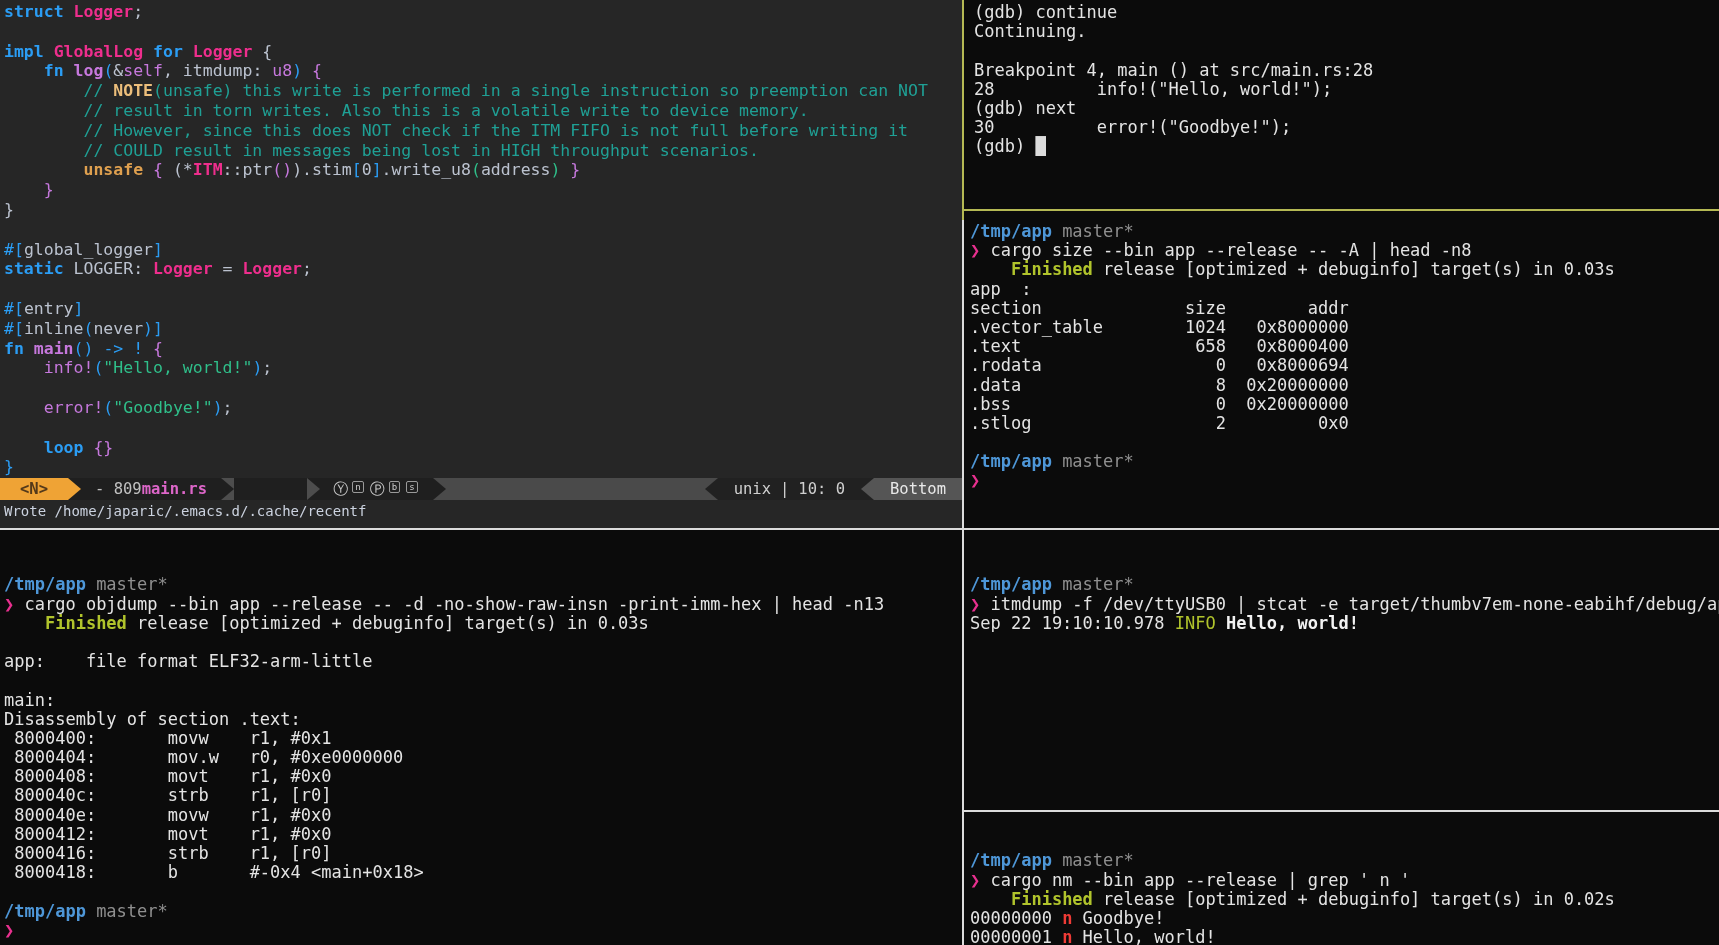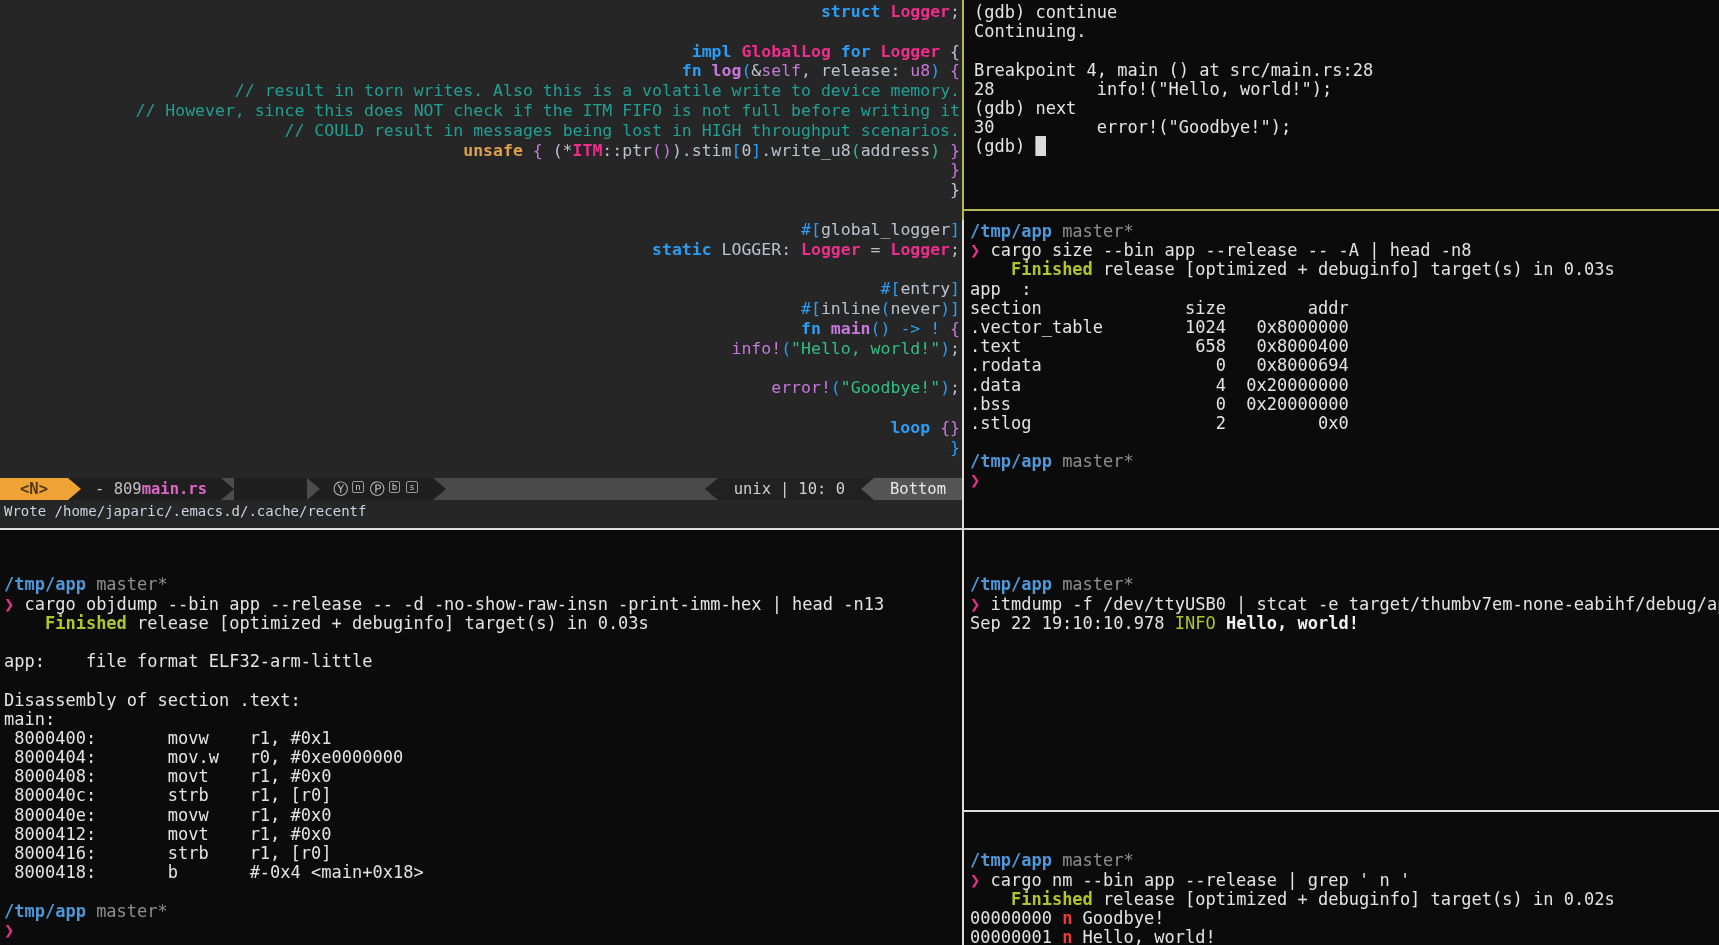--- a/index.html
+++ b/index.html
@@ -11,21 +11,21 @@
     --term-fg:#e4e4e4; --prompt-blue:#4e97d8; --prompt-gray:#8f8f8f;
     --prompt-magenta:#e9308f; --finished-green:#b1c42c; --nm-red:#ef3b36;
     --ml-orange:#efa335; --ml-dark:#1f1f1f; --ml-gray:#4d4d4d;
     --ml-fill:#4a4a4a; --ml-buffer-pink:#dd66c9;
   }
   html,body{margin:0;padding:0;background:#000;}
   .screen{position:relative;width:1719px;height:945px;background:var(--terminal-bg);
     overflow:hidden;font-family:"DejaVu Sans Mono",monospace;}
   
   .emacs-bg{position:absolute;left:0;top:0;width:962px;height:528px;background:var(--emacs-bg);}
-  .emacs-code{position:absolute;left:4px;top:2px;width:956px;font-size:16.5px;overflow:hidden;text-align:right;}
+  .emacs-code{position:absolute;left:4px;top:2px;width:956px;font-size:16.5px;overflow:hidden;}
   .erow{height:19.8px;white-space:pre;}
   .trow{height:19.2px;white-space:pre;}
   
   .kw{color:var(--kw-blue);font-weight:bold;}
   .type{color:var(--type-pink);font-weight:bold;}
   .fnm{color:var(--func-violet);font-weight:bold;}
   .mac{color:var(--func-violet);}
   .viol{color:var(--func-violet);}
   .com{color:var(--comment-teal);}
   .note{color:var(--note-tan);font-weight:bold;}
@@ -86,21 +86,22 @@
 </head>
 <body>
 
 <div class="screen">
 
   <div class="emacs-bg">
     <div class="emacs-code">
         <div class="erow"><span class="kw">struct</span><span class="fg"> </span><span class="type">Logger</span><span class="fg">;</span></div>
         <div class="erow"> </div>
         <div class="erow"><span class="kw">impl</span><span class="fg"> </span><span class="type">GlobalLog</span><span class="fg"> </span><span class="kw">for</span><span class="fg"> </span><span class="type">Logger</span><span class="fg"> {</span></div>
-        <div class="erow"><span class="fg">    </span><span class="kw">fn</span><span class="fg"> </span><span class="fnm">log</span><span class="blue">(</span><span class="fg">&amp;</span><span class="viol">self</span><span class="fg">, release: </span><span class="viol">u8</span><span class="blue">)</span><span class="fg"> </span><span class="viol">{</span></div>
+        <div class="erow"><span class="fg">    </span><span class="kw">fn</span><span class="fg"> </span><span class="fnm">log</span><span class="blue">(</span><span class="fg">&amp;</span><span class="viol">self</span><span class="fg">, itmdump: </span><span class="viol">u8</span><span class="blue">)</span><span class="fg"> </span><span class="viol">{</span></div>
+        <div class="erow"><span class="fg">        </span><span class="com">// </span><span class="note">NOTE</span><span class="com">(unsafe) this write is performed in a single instruction so preemption can NOT</span></div>
         <div class="erow"><span class="fg">        </span><span class="com">// result in torn writes. Also this is a volatile write to device memory.</span></div>
         <div class="erow"><span class="fg">        </span><span class="com">// However, since this does NOT check if the ITM FIFO is not full before writing it</span></div>
         <div class="erow"><span class="fg">        </span><span class="com">// COULD result in messages being lost in HIGH throughput scenarios.</span></div>
         <div class="erow"><span class="fg">        </span><span class="uns">unsafe</span><span class="fg"> </span><span class="viol">{</span><span class="fg"> (*</span><span class="type">ITM</span><span class="fg">::ptr</span><span class="viol">()</span><span class="fg">).stim</span><span class="blue">[</span><span class="fg">0</span><span class="blue">]</span><span class="fg">.write_u8</span><span class="grn">(</span><span class="fg">address</span><span class="grn">)</span><span class="fg"> </span><span class="viol">}</span></div>
         <div class="erow"><span class="fg">    </span><span class="viol">}</span></div>
         <div class="erow"><span class="fg">}</span></div>
         <div class="erow"> </div>
         <div class="erow"><span class="blue">#[</span><span class="fg">global_logger</span><span class="blue">]</span></div>
         <div class="erow"><span class="kw">static</span><span class="fg"> LOGGER: </span><span class="type">Logger</span><span class="fg"> = </span><span class="type">Logger</span><span class="fg">;</span></div>
         <div class="erow"> </div>
@@ -165,38 +166,38 @@
     </div>
   <div class="tpane size">
       <div class="trow"><span class="tblue">/tmp/app</span><span class="tgray"> master*</span></div>
       <div class="trow"><span class="tmag">❯</span><span class="tfg"> cargo size --bin app --release -- -A | head -n8</span></div>
       <div class="trow"><span class="tfg">    </span><span class="tgrnb">Finished</span><span class="tfg"> release [optimized + debuginfo] target(s) in 0.03s</span></div>
       <div class="trow"><span class="tfg">app  :</span></div>
       <div class="trow"><span class="tfg">section              size        addr</span></div>
       <div class="trow"><span class="tfg">.vector_table        1024   0x8000000</span></div>
       <div class="trow"><span class="tfg">.text                 658   0x8000400</span></div>
       <div class="trow"><span class="tfg">.rodata                 0   0x8000694</span></div>
-      <div class="trow"><span class="tfg">.data                   4  0x20000000</span></div>
+      <div class="trow"><span class="tfg">.data                   8  0x20000000</span></div>
       <div class="trow"><span class="tfg">.bss                    0  0x20000000</span></div>
       <div class="trow"><span class="tfg">.stlog                  2         0x0</span></div>
       <div class="trow"> </div>
       <div class="trow"><span class="tblue">/tmp/app</span><span class="tgray"> master*</span></div>
       <div class="trow"><span class="tmag">❯</span></div>
     </div>
   <div class="tpane objdump">
       <div class="trow"> </div>
       <div class="trow"> </div>
       <div class="trow"><span class="tblue">/tmp/app</span><span class="tgray"> master*</span></div>
       <div class="trow"><span class="tmag">❯</span><span class="tfg"> cargo objdump --bin app --release -- -d -no-show-raw-insn -print-imm-hex | head -n13</span></div>
       <div class="trow"><span class="tfg">    </span><span class="tgrnb">Finished</span><span class="tfg"> release [optimized + debuginfo] target(s) in 0.03s</span></div>
       <div class="trow"> </div>
       <div class="trow"><span class="tfg">app:    file format ELF32-arm-little</span></div>
       <div class="trow"> </div>
+      <div class="trow"><span class="tfg">main:</span></div>
       <div class="trow"><span class="tfg">Disassembly of section .text:</span></div>
-      <div class="trow"><span class="tfg">main:</span></div>
       <div class="trow"><span class="tfg"> 8000400:       movw    r1, #0x1</span></div>
       <div class="trow"><span class="tfg"> 8000404:       mov.w   r0, #0xe0000000</span></div>
       <div class="trow"><span class="tfg"> 8000408:       movt    r1, #0x0</span></div>
       <div class="trow"><span class="tfg"> 800040c:       strb    r1, [r0]</span></div>
       <div class="trow"><span class="tfg"> 800040e:       movw    r1, #0x0</span></div>
       <div class="trow"><span class="tfg"> 8000412:       movt    r1, #0x0</span></div>
       <div class="trow"><span class="tfg"> 8000416:       strb    r1, [r0]</span></div>
       <div class="trow"><span class="tfg"> 8000418:       b       #-0x4 &lt;main+0x18&gt;</span></div>
       <div class="trow"> </div>
       <div class="trow"><span class="tblue">/tmp/app</span><span class="tgray"> master*</span></div>

